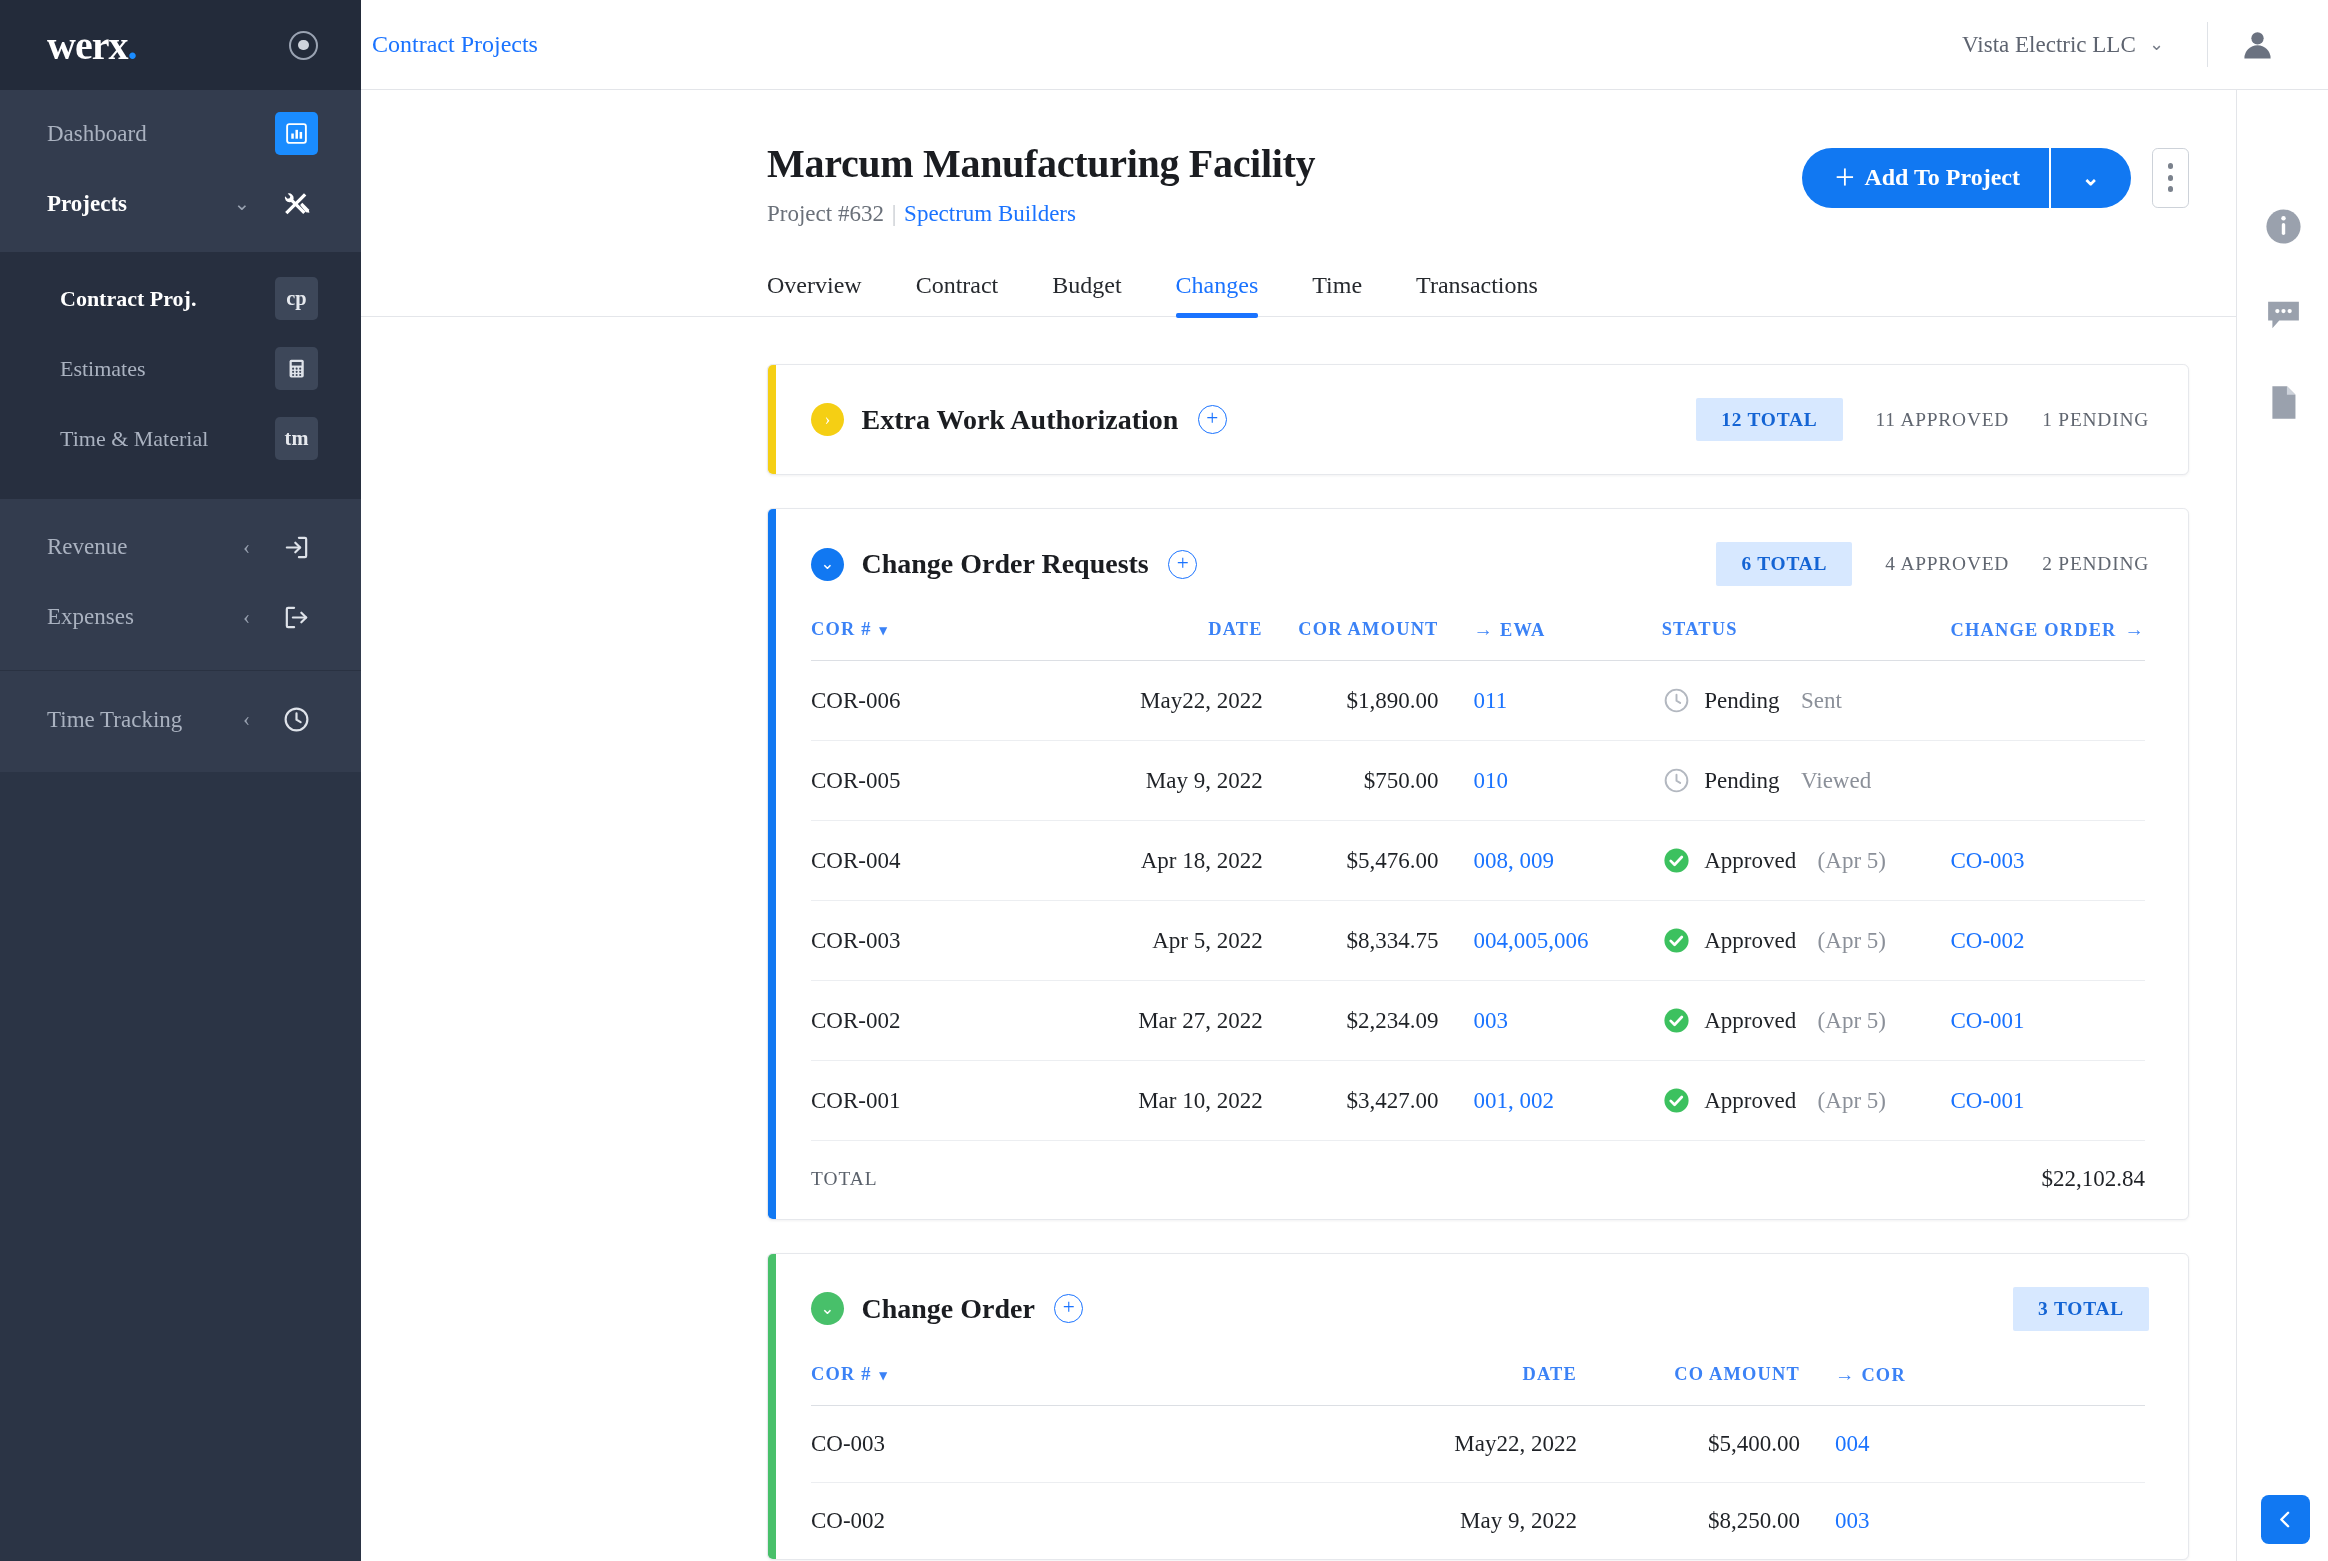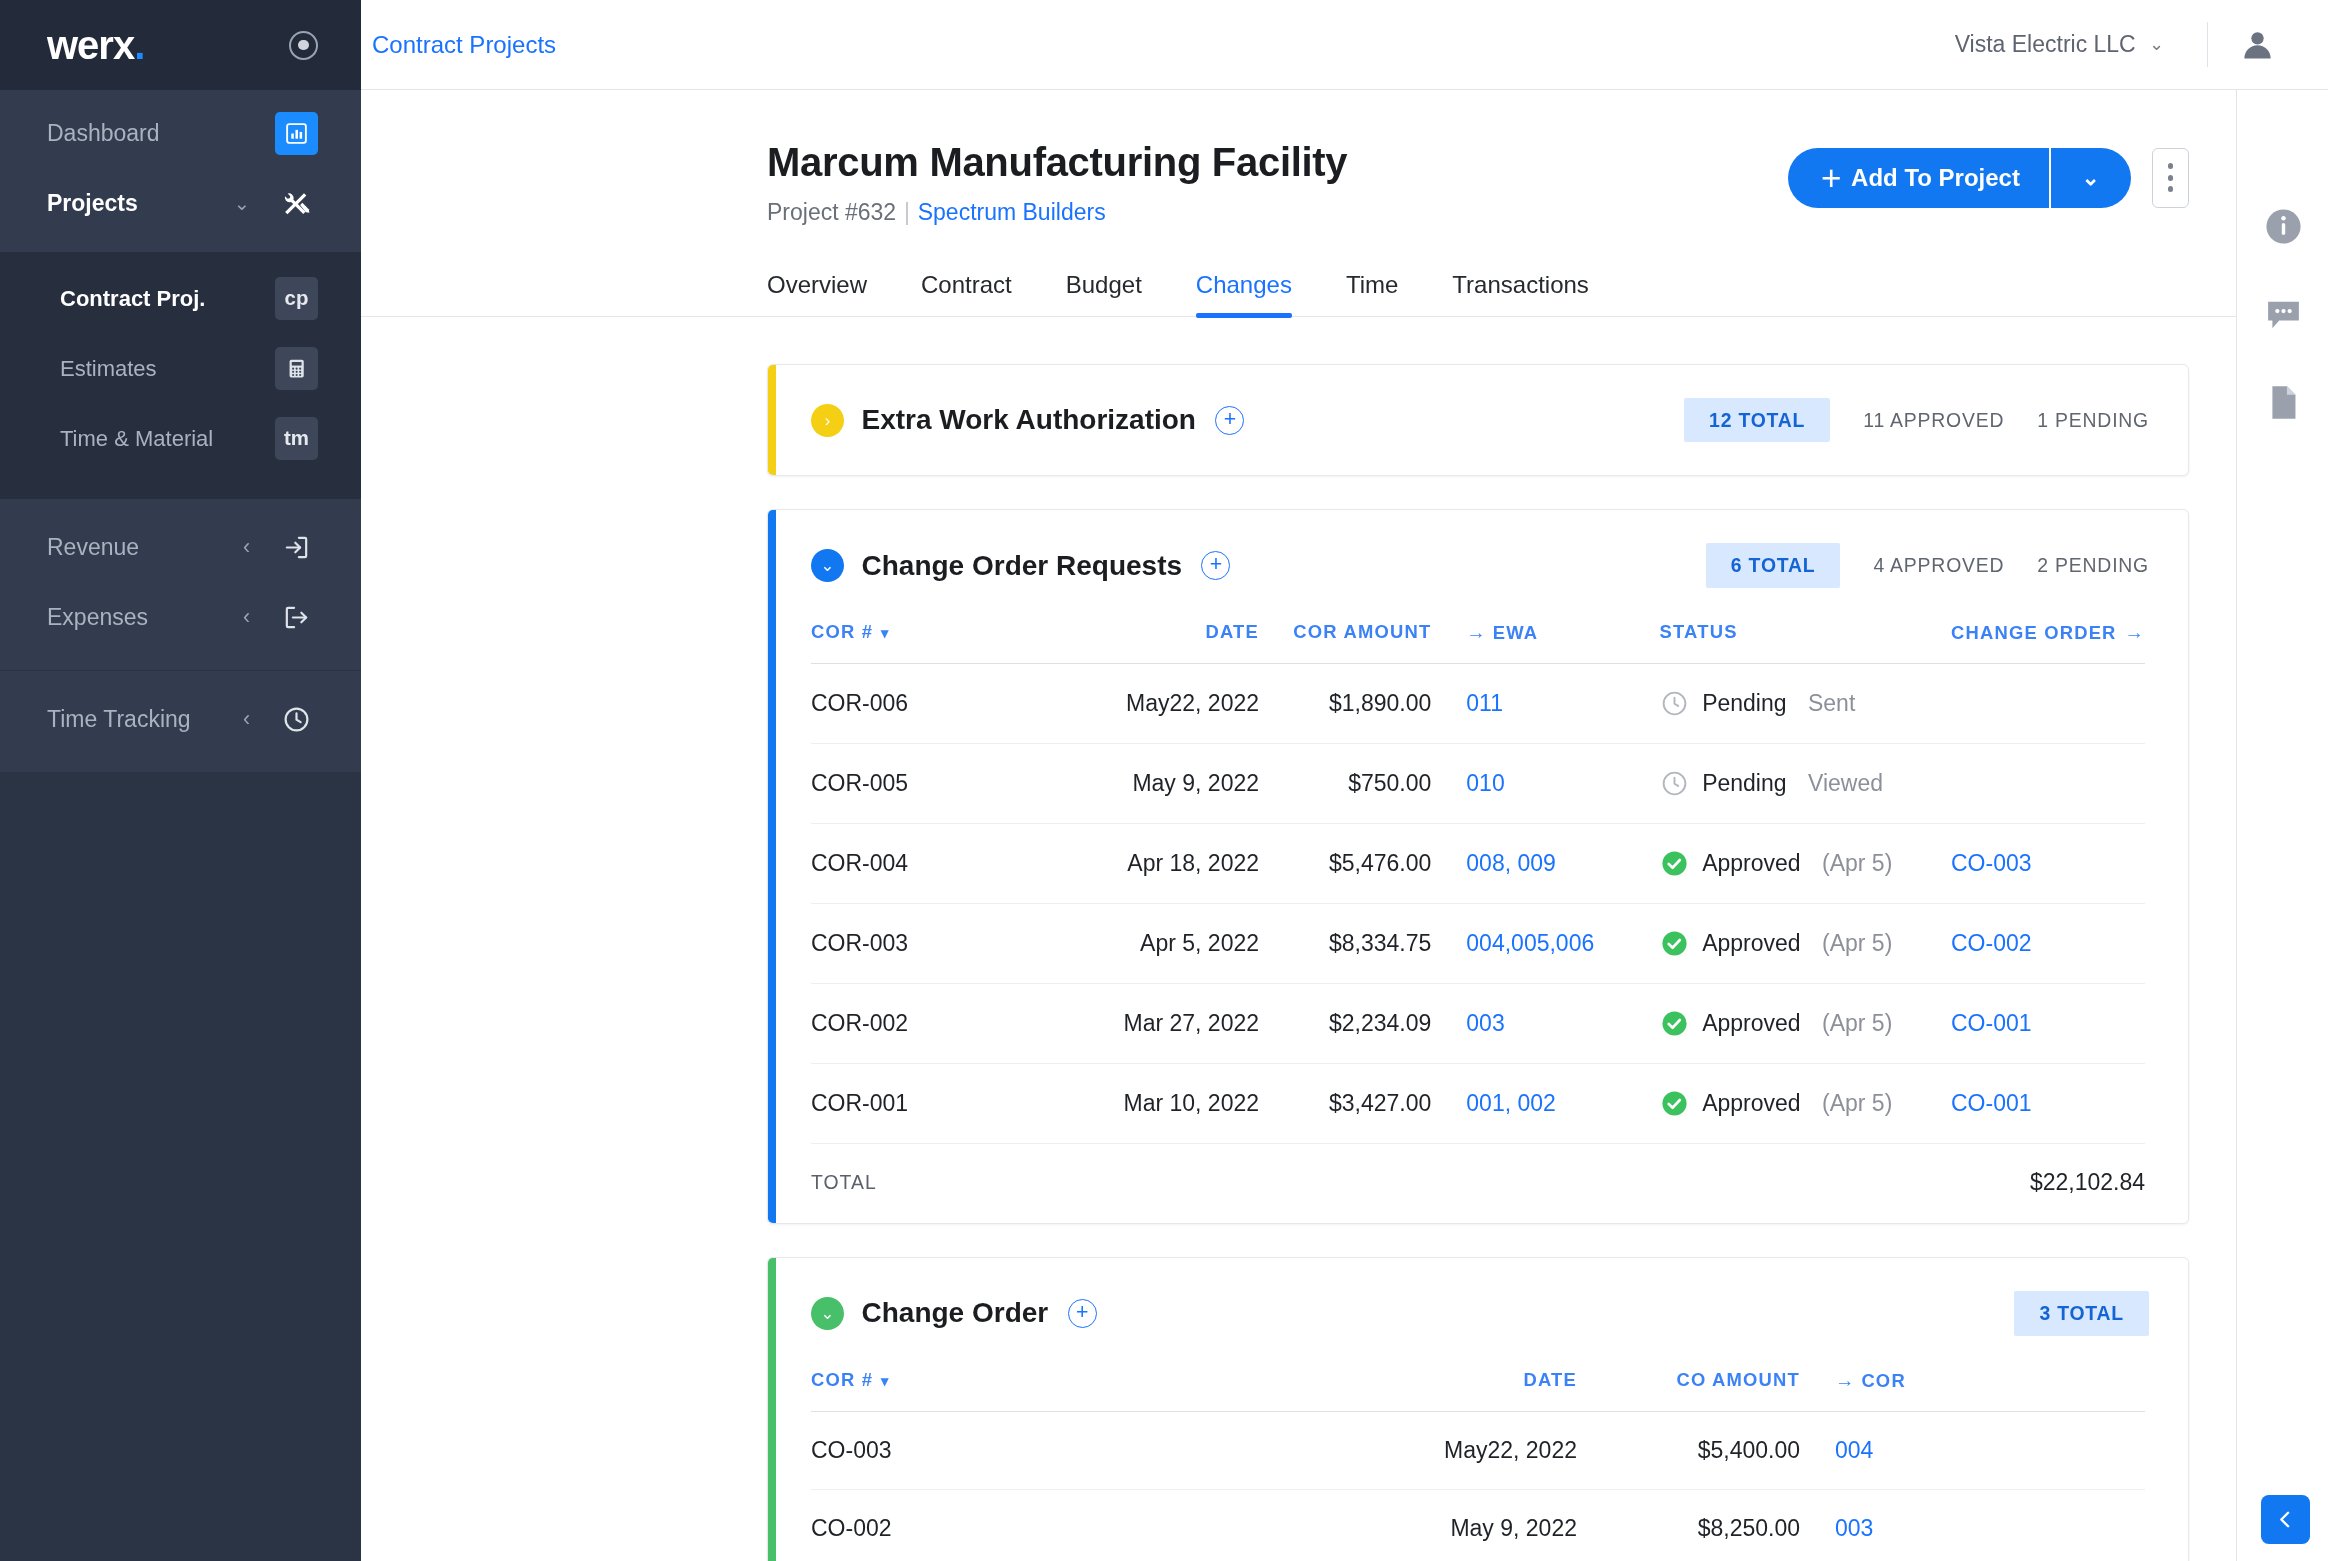--- a/index.html
+++ b/index.html
@@ -2,21 +2,21 @@
 <html><head>
 <meta charset="utf-8">
 <style>
   * { box-sizing: border-box; margin: 0; padding: 0; }
   html, body {
     width: 2329px; height: 1561px;
     font-family: "Liberation Sans", sans-serif;
     background: #ffffff;
     overflow: hidden;
   }
-  .app { display: flex; width: 2329px; height: 1561px; position: relative; }
+  .app { display: flex; width: 2329px; height: 1561px; position: relative; font-family: Liberation Serif, serif; }
 
   
   .sidebar {
     width: 361px; height: 1561px;
     background: #2b3445;
     flex: 0 0 361px;
     display: flex; flex-direction: column;
   }
   .sb-logo {
     height: 90px; background: #232b3a;

